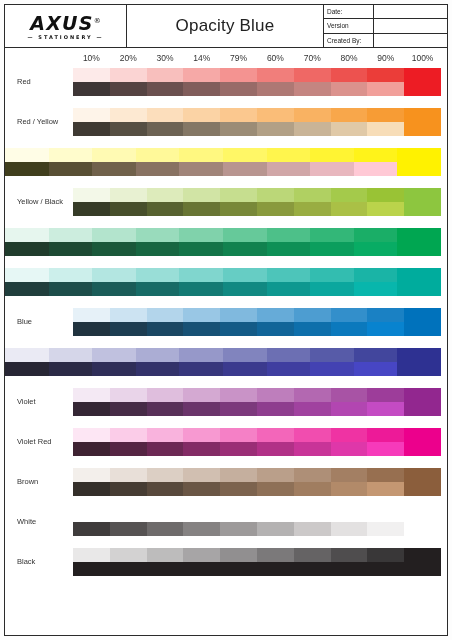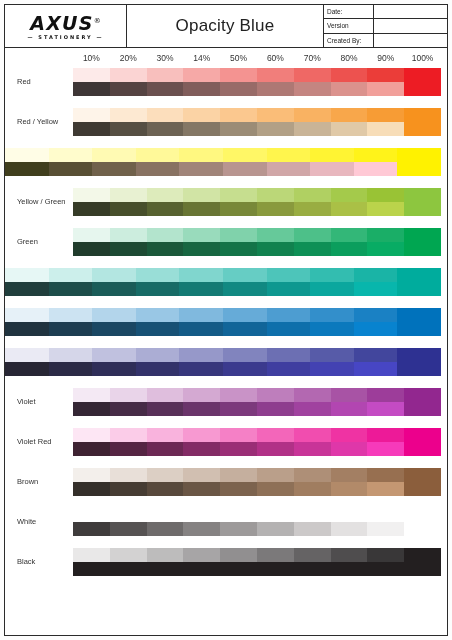--- a/index.html
+++ b/index.html
@@ -213,21 +213,21 @@
       </div>
 
     </div>
 
     <div id="chart-body">
       <div id="pct-header">
           <div class="pct-label">10%</div>
           <div class="pct-label">20%</div>
           <div class="pct-label">30%</div>
           <div class="pct-label">14%</div>
-          <div class="pct-label">50%</div>
+          <div class="pct-label">79%</div>
           <div class="pct-label">60%</div>
           <div class="pct-label">70%</div>
           <div class="pct-label">80%</div>
           <div class="pct-label">90%</div>
           <div class="pct-label">100%</div>
         </div>
       <div id="rows">
           <div class="color-row">
             <div class="row-label">Red</div>
             <div class="row-bands">
@@ -353,21 +353,21 @@
               <div class="band-col" title="Yellow 90%">
                 <div class="band-light" style="background: rgb(255, 243, 26);"></div>
                 <div class="band-dark" style="background: rgb(255, 201, 213);"></div>
               </div>
               <div class="band-col" title="Yellow 100%">
                 <div class="band-full" style="background: rgb(255, 242, 0);"></div>
               </div>
             </div>
           </div>
           <div class="color-row">
-            <div class="row-label">Yellow / Green</div>
+            <div class="row-label">Yellow / Black</div>
             <div class="row-bands">
               <div class="band-col" title="Yellow / Green 10%">
                 <div class="band-light" style="background: rgb(243, 248, 232);"></div>
                 <div class="band-dark" style="background: rgb(54, 60, 39);"></div>
               </div>
               <div class="band-col" title="Yellow / Green 20%">
                 <div class="band-light" style="background: rgb(232, 241, 210);"></div>
                 <div class="band-dark" style="background: rgb(71, 79, 43);"></div>
               </div>
               <div class="band-col" title="Yellow / Green 30%">
@@ -397,21 +397,20 @@
               <div class="band-col" title="Yellow / Green 90%">
                 <div class="band-light" style="background: rgb(153, 195, 53);"></div>
                 <div class="band-dark" style="background: rgb(186, 211, 75);"></div>
               </div>
               <div class="band-col" title="Yellow / Green 100%">
                 <div class="band-full" style="background: rgb(141, 198, 63);"></div>
               </div>
             </div>
           </div>
           <div class="color-row">
-            <div class="row-label">Green</div>
             <div class="row-bands">
               <div class="band-col" title="Green 10%">
                 <div class="band-light" style="background: rgb(230, 246, 238);"></div>
                 <div class="band-dark" style="background: rgb(32, 60, 44);"></div>
               </div>
               <div class="band-col" title="Green 20%">
                 <div class="band-light" style="background: rgb(204, 237, 222);"></div>
                 <div class="band-dark" style="background: rgb(29, 74, 51);"></div>
               </div>
               <div class="band-col" title="Green 30%">
@@ -484,20 +483,21 @@
               <div class="band-col" title="Green / Blue 90%">
                 <div class="band-light" style="background: rgb(26, 180, 166);"></div>
                 <div class="band-dark" style="background: rgb(8, 182, 172);"></div>
               </div>
               <div class="band-col" title="Green / Blue 100%">
                 <div class="band-full" style="background: rgb(0, 172, 157);"></div>
               </div>
             </div>
           </div>
           <div class="color-row">
+            <div class="row-label">Blue</div>
             <div class="row-bands">
               <div class="band-col" title="Blue 10%">
                 <div class="band-light" style="background: rgb(230, 241, 248);"></div>
                 <div class="band-dark" style="background: rgb(32, 51, 63);"></div>
               </div>
               <div class="band-col" title="Blue 20%">
                 <div class="band-light" style="background: rgb(204, 227, 242);"></div>
                 <div class="band-dark" style="background: rgb(29, 61, 81);"></div>
               </div>
               <div class="band-col" title="Blue 30%">

